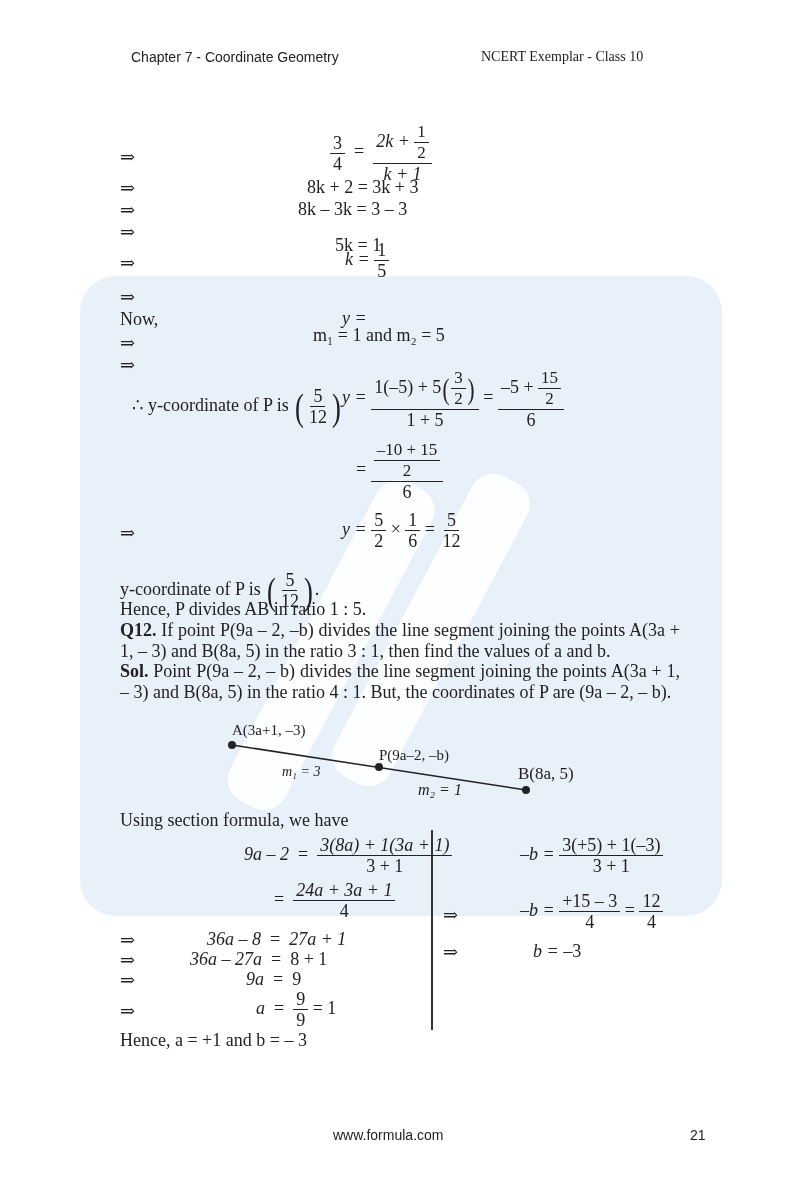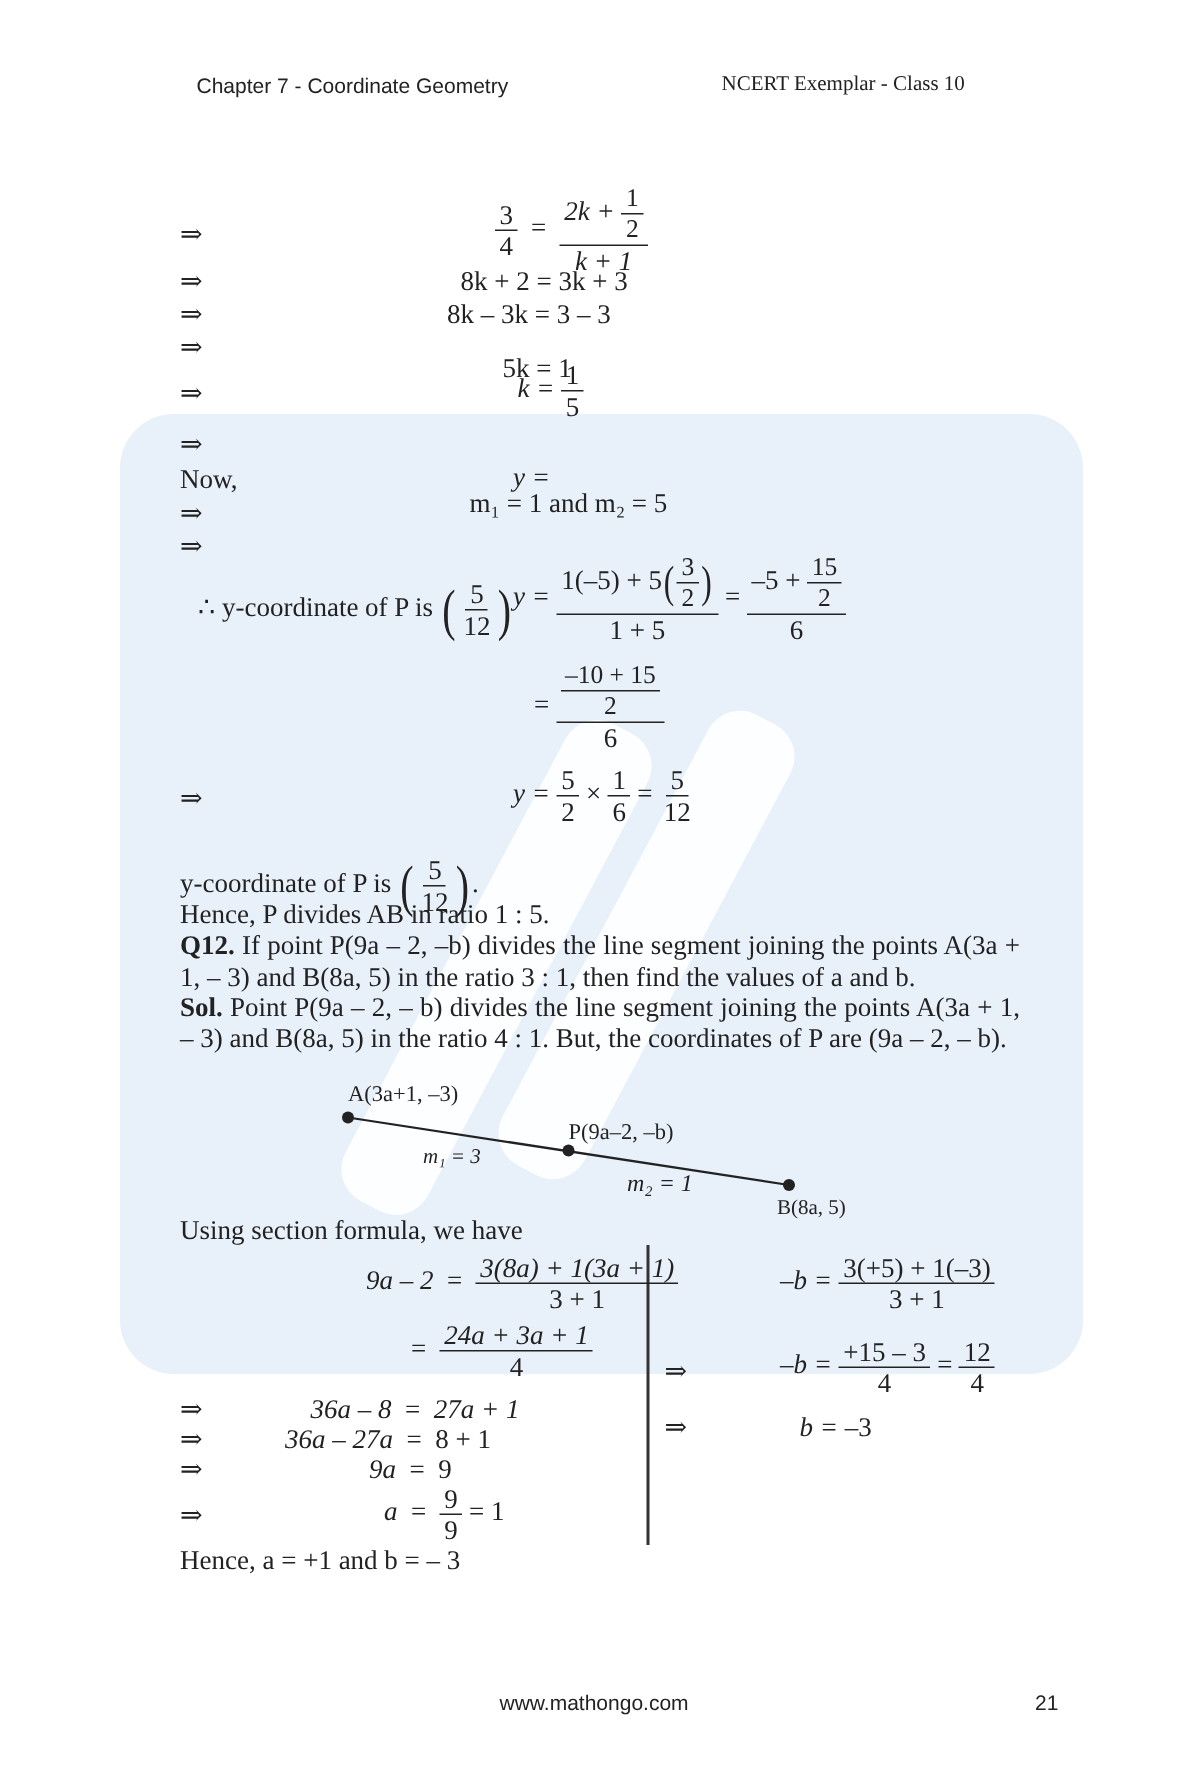--- a/index.html
+++ b/index.html
@@ -147,21 +147,21 @@
 </div>
 
 <svg style="position:absolute; left:0; top:0;" width="800" height="1194">
   <line x1="232" y1="745" x2="526" y2="790" stroke="#222" stroke-width="1.5"></line>
   <circle cx="232" cy="745" r="4" fill="#222"></circle>
   <circle cx="379" cy="767" r="4" fill="#222"></circle>
   <circle cx="526" cy="790" r="4" fill="#222"></circle>
 </svg>
 <div class="ln" style="left:232px; top:720px; font-size:15px;">A(3a+1, –3)</div>
 <div class="ln" style="left:379px; top:745px; font-size:15px;">P(9a–2, –b)</div>
-<div class="ln" style="left:518px; top:796px; font-size:14px;">B(8a, 5)</div>
+<div class="ln" style="left:518px; top:764px; font-size:17px;">B(8a, 5)</div>
 <div class="ln" style="left:282px; top:762px; font-size:14px; font-style:italic;">m₁ = 3</div>
 <div class="ln" style="left:418px; top:780px; font-size:16px; font-style:italic;">m₂ = 1</div>
 
 <div class="ln" style="left:120px; top:810px;">Using section formula, we have</div>
 
 <div class="vline"></div>
 
 <div class="ln" style="left:216px; top:835px;margin-left:28px;">
   <i>9a – 2</i> &nbsp;<span>=</span>&nbsp;
   <span class="frac">
@@ -211,14 +211,14 @@
   <span class="frac">
       <span class="num">12</span>
       <span class="den">4</span>
     </span>
 </div>
 <div class="arrow" style="left:443px; top:941px;">⇒</div>
 <div class="ln" style="left:533px; top:941px;">
   <i>b =</i> <span>–3</span>
 </div>
 
-<div class="ftr" style="left:333px;">www.mathongo.com</div>
+<div class="ftr" style="left:333px;">www.formula.com</div>
 <div class="ftr" style="left:690px;">21</div>
 
 </body></html>

